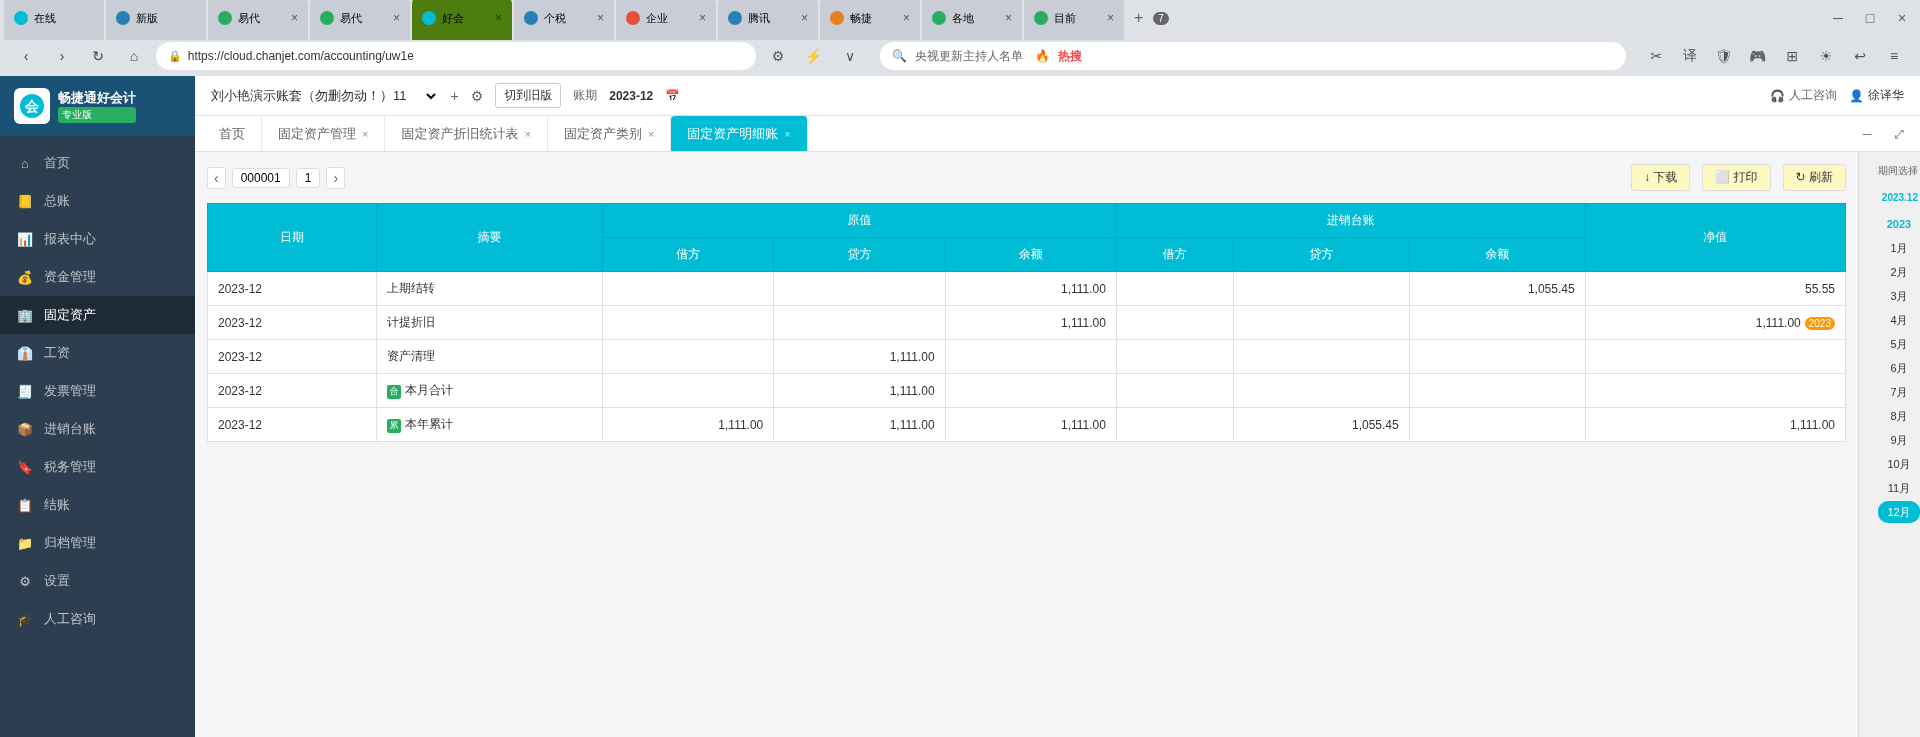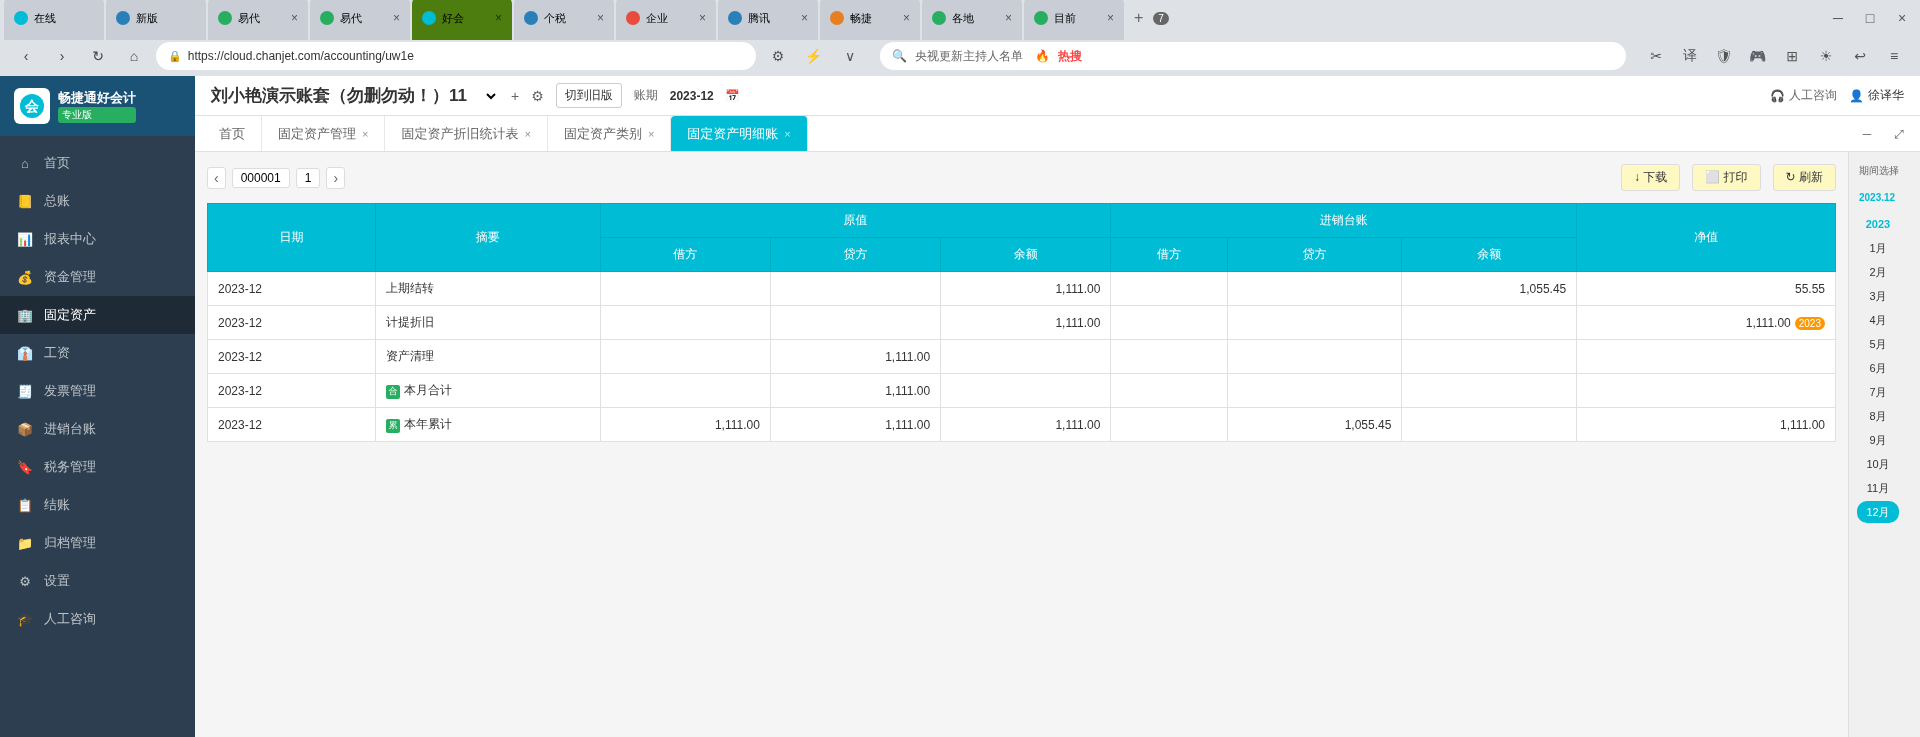--- a/index.html
+++ b/index.html
@@ -34,21 +34,21 @@
     .sidebar-menu { flex: 1; overflow-y: auto; padding: 8px 0; }
     .sidebar-item { display: flex; align-items: center; gap: 10px; padding: 10px 16px; cursor: pointer; color: #bdc3c7; font-size: 13px; border-radius: 0; transition: background 0.2s; }
     .sidebar-item.active { background: rgba(0,0,0,0.3); color: #fff; }
     .sidebar-item-icon { width: 18px; height: 18px; display: flex; align-items: center; justify-content: center; flex-shrink: 0; }
 
     
     .main-content { flex: 1; display: flex; flex-direction: column; background: #f5f5f5; overflow: hidden; }
 
     
     .top-bar { background: #fff; border-bottom: 1px solid #e0e0e0; display: flex; align-items: center; padding: 0 16px; height: 40px; gap: 12px; flex-shrink: 0; }
-    .account-name { font-size: 17px; color: #333; font-weight: bold; }
+    .account-name { font-size: 13px; color: #333; }
     .switch-btn { border: 1px solid #ccc; background: #fff; padding: 3px 8px; border-radius: 3px; cursor: pointer; font-size: 12px; color: #333; }
     .top-bar-right { margin-left: auto; display: flex; align-items: center; gap: 12px; }
     .service-btn { display: flex; align-items: center; gap: 4px; font-size: 12px; color: #666; cursor: pointer; }
     .user-info { display: flex; align-items: center; gap: 4px; font-size: 12px; color: #333; cursor: pointer; }
 
     
     .page-tabs { background: #fff; border-bottom: 1px solid #e0e0e0; display: flex; align-items: center; height: 36px; padding: 0 8px; gap: 0; flex-shrink: 0; }
     .page-tab { display: flex; align-items: center; gap: 6px; padding: 0 16px; height: 100%; cursor: pointer; font-size: 13px; color: #666; border-right: 1px solid #e8e8e8; white-space: nowrap; }
     .page-tab.active { background: #00bcd4; color: #fff; border-radius: 4px 4px 0 0; }
     .page-tab .tab-x { font-size: 11px; opacity: 0.7; cursor: pointer; }
@@ -68,21 +68,21 @@
     .action-btn { display: flex; align-items: center; gap: 4px; padding: 4px 12px; border: 1px solid #ddd; background: #fef9c3; border-radius: 3px; cursor: pointer; font-size: 12px; color: #333; }
 
     
     .ledger-table { width: 100%; border-collapse: collapse; background: #fff; font-size: 12px; }
     .ledger-table th { background: #00bcd4; color: #fff; padding: 8px 10px; text-align: center; border: 1px solid #00acc1; font-weight: normal; white-space: nowrap; }
     .ledger-table td { padding: 8px 10px; border: 1px solid #e0e0e0; text-align: center; color: #333; }
     .ledger-table .num-cell { text-align: right; }
     .ledger-table .text-cell { text-align: left; }
 
     
-    .right-panel { width: 72px; background: #f0f0f0; border-left: 1px solid #ddd; display: flex; flex-direction: column; padding: 8px 8px; align-items: flex-start; gap: 2px; flex-shrink: 0; overflow-y: auto; }
+    .right-panel { width: 62px; background: #f0f0f0; border-left: 1px solid #ddd; display: flex; flex-direction: column; padding: 8px 0; align-items: flex-end; gap: 2px; flex-shrink: 0; overflow-y: auto; }
     .period-header { font-size: 10px; color: #666; text-align: center; margin-bottom: 4px; writing-mode: horizontal-tb; padding: 4px 2px; }
     .period-item { width: 42px; height: 22px; display: flex; align-items: center; justify-content: center; font-size: 11px; color: #333; cursor: pointer; border-radius: 3px; }
     .period-item.active { background: #00bcd4; color: #fff; border-radius: 10px; }
 
     .tab-favicon-green { background: #27ae60; }
     .tab-favicon-blue { background: #2980b9; }
     .tab-favicon-teal { background: #00bcd4; }
     .tab-favicon-orange { background: #e67e22; }
     .tab-favicon-red { background: #e74c3c; }
   </style>

